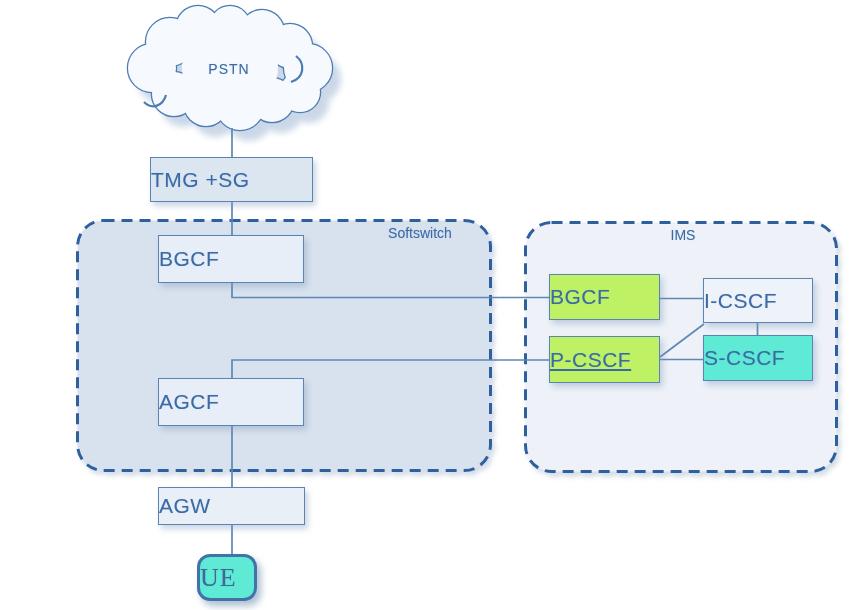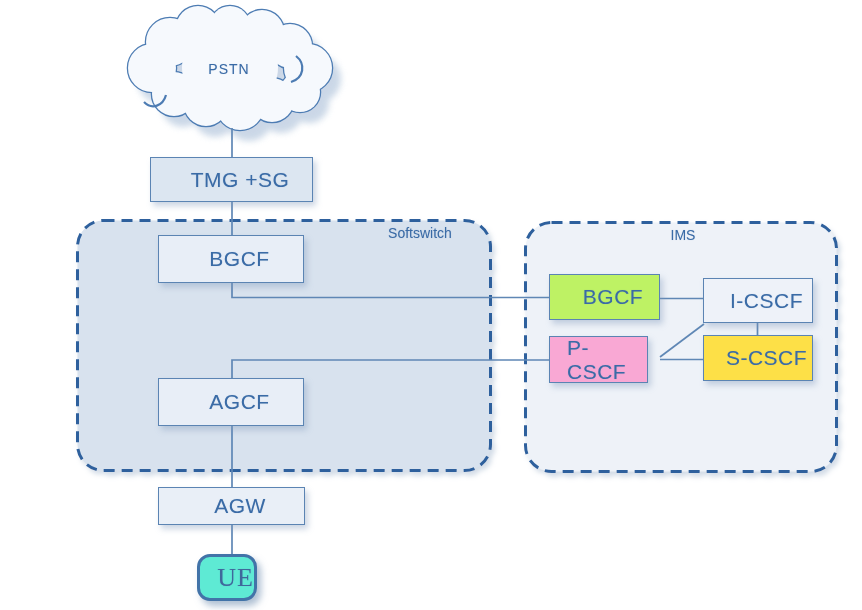--- a/index.html
+++ b/index.html
@@ -17,38 +17,37 @@
   }
   .stage svg.underlay {
     position: absolute;
     left: 0; top: 0;
     width: 862px; height: 610px;
   }
   .node {
     position: absolute;
     display: flex;
     align-items: center;
-    justify-content: center;
+    justify-content: flex-start;
     border: 1.6px solid #5b84b3;
     color: #3a6ba6;
     font-size: 21px;
     letter-spacing: 0.5px;
     box-shadow: 3px 4px 6px rgba(125,150,185,0.40);
     box-sizing: border-box;
     text-shadow: 0 0 1px rgba(90,130,180,0.35);
-    padding-left: 17px;
   }
   .node-tmg   { left:150px; top:157px; width:163px; height:45px; background:#dce6f1; }
   .node-mgcf  { left:158px; top:235px; width:146px; height:48px; background:#e8eef7; }
   .node-agcf  { left:158px; top:378px; width:146px; height:48px; background:#e8eef7; }
   .node-agw   { left:158px; top:487px; width:147px; height:38px; background:#e9eff7; }
   .node-bgcf  { left:549px; top:274px; width:111px; height:46px; background:#bef264; }
   .node-icscf { left:703px; top:278px; width:110px; height:45px; background:#eef2f9; }
-  .node-pcscf { left:549px; top:336px; width:99px; height:47px; background:#f9a8d4; }
-  .node-scscf { left:703px; top:335px; width:110px; height:46px; background:#fde047; }
+  .node-pcscf { left:549px; top:336px; width:111px; height:47px; background:#bef264;text-decoration:underline; }
+  .node-scscf { left:703px; top:335px; width:110px; height:46px; background:#5eead4; }
   .node-ue {
     left:197px; top:554px; width:60px; height:47px;
     background:#5eead4;
     border: 3px solid #4273a8;
     border-radius: 13px;
     font-family: "Liberation Serif", serif;
     font-size: 26px;
     letter-spacing: 1px;
     color: #3f689b;
     box-shadow: 4px 5px 7px rgba(110,140,175,0.55);

